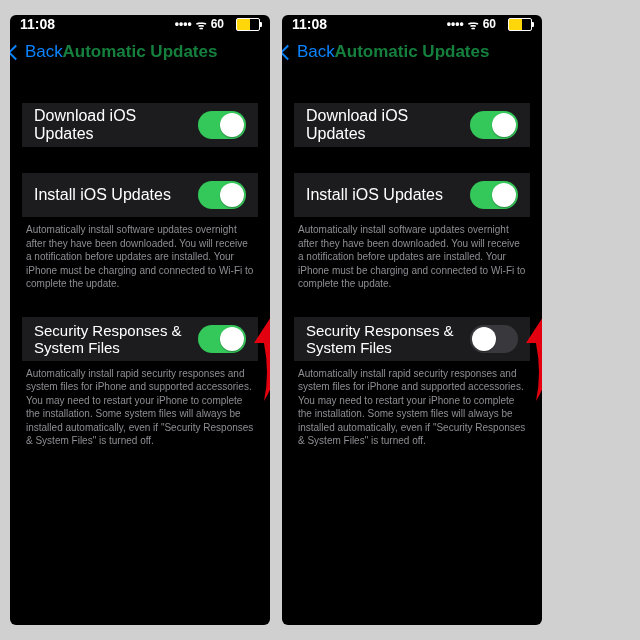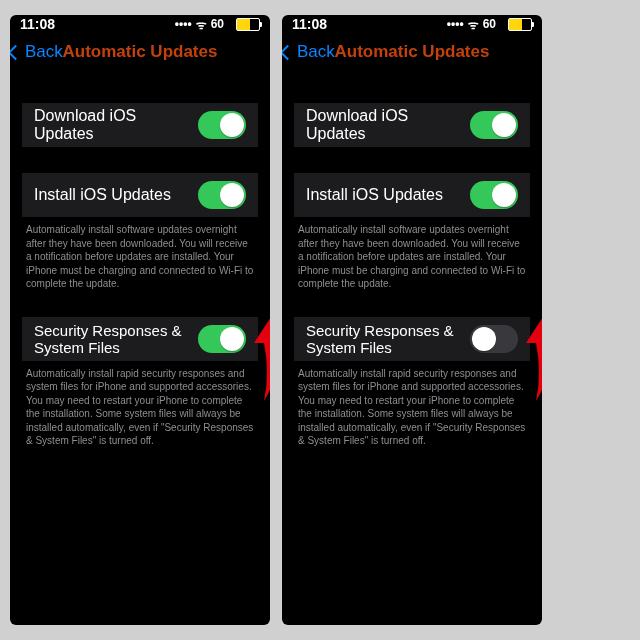--- a/index.html
+++ b/index.html
@@ -4,21 +4,21 @@
 <style>
   html,body{margin:0;padding:0;background:#d0d0d0;width:640px;height:640px;font-family:-apple-system,Helvetica,Arial,sans-serif;overflow:hidden}
   .stage{width:552px;height:640px;background:#d0d0d0;display:flex;justify-content:flex-start;align-items:center;padding:12px 10px;box-sizing:border-box;gap:12px}
   .phone{width:300px;height:610px;background:#000;border-radius:6px;color:#fff;position:relative;overflow:hidden}
   .status{height:18px;display:flex;align-items:center;justify-content:space-between;padding:0 10px;font-size:14px;font-weight:700;color:#fff}
   .status .right{display:flex;align-items:center;gap:4px;font-size:12px}
   .status .batt{display:inline-flex;align-items:center;gap:12px}
   .nav{height:38px;display:flex;align-items:center;position:relative}
   .back{color:#0a84ff;font-size:17px;display:flex;align-items:center;}
   .chev{display:inline-block;width:9px;height:9px;border-left:2px solid #0a84ff;border-bottom:2px solid #0a84ff;transform:rotate(45deg);margin-right:4px}
-  .title{position:absolute;left:0;right:0;text-align:center;font-size:17px;font-weight:600;color:#c2410c;pointer-events:none}
+  .title{position:absolute;left:0;right:0;text-align:center;font-size:17px;font-weight:600;color:#15803d;pointer-events:none}
   .content{padding:10px 12px 0 12px}
   .gap{height:22px}
   .gap2{height:26px}
   .row{background:#1c1c1e;border-radius:0;height:44px;display:flex;align-items:center;justify-content:space-between;padding:0 12px}
   .row .lbl{font-size:16px;color:#fff}
   .toggle{width:48px;height:28px;border-radius:14px;position:relative;flex:0 0 auto}
   .toggle.on{background:#34c759}
   .toggle.off{background:#39393d}
   .knob{position:absolute;top:2px;width:24px;height:24px;border-radius:50%;background:#fff;box-shadow:0 1px 1px rgba(0,0,0,.3)}
   .toggle.on .knob{right:2px}

